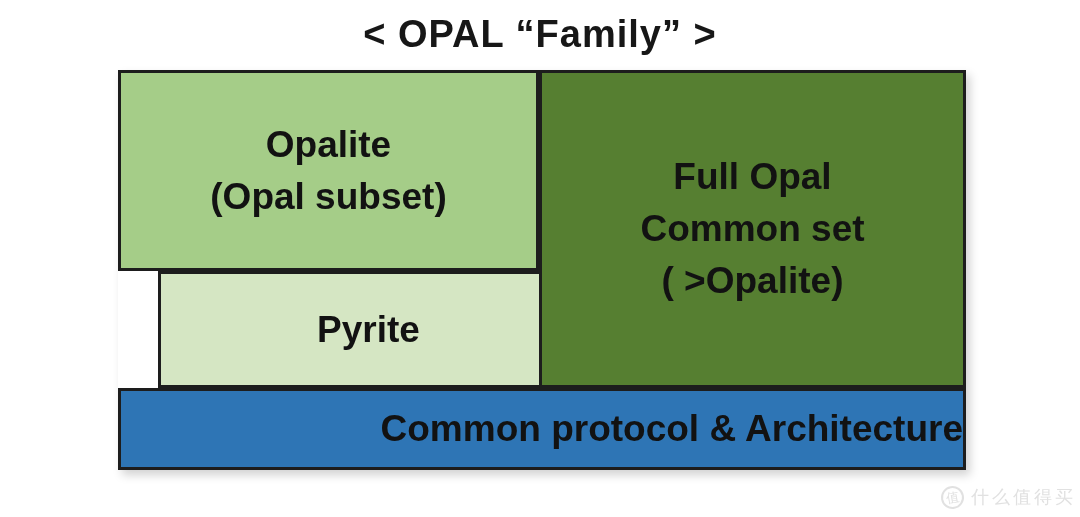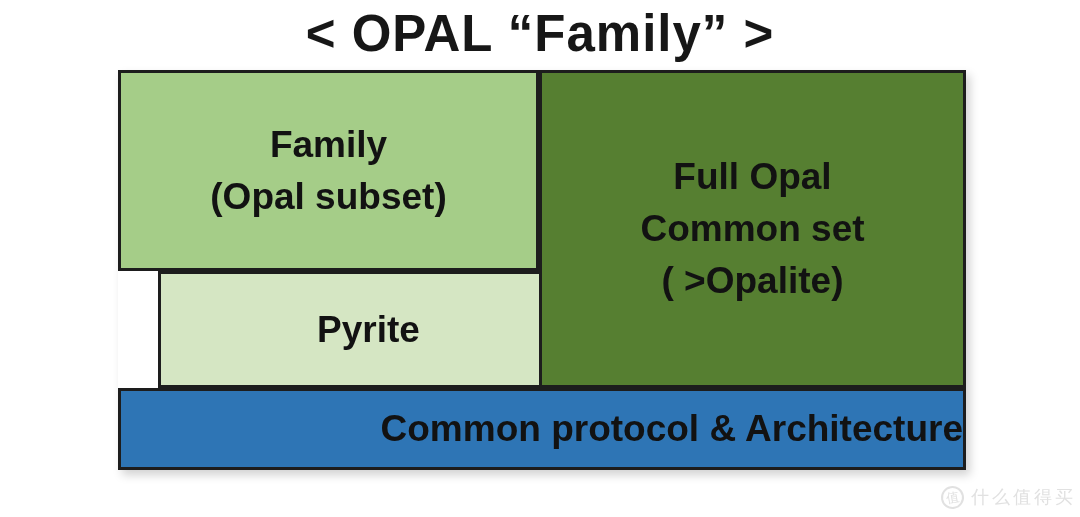--- a/index.html
+++ b/index.html
@@ -16,21 +16,21 @@
     overflow: hidden;
   }
   .title {
     position: absolute;
     top: 8px;
     left: 0;
     width: 100%;
     height: 52px;
     line-height: 52px;
     text-align: center;
-    font-size: 51px;
+    font-size: 38px;
     font-weight: bold;
     color: #171717;
     letter-spacing: 1px;
   }
   .diagram {
     position: absolute;
     left: 118px;
     top: 70px;
     width: 848px;
     height: 400px;
@@ -100,21 +100,21 @@
 </head>
 <body>
 
 <div class="stage">
 
   <div class="title">&lt;  OPAL  “Family”  &gt;</div>
 
   <div class="diagram">
 
     <div class="box box-opalite" style="background-color: rgb(165, 205, 136);">
-      <div>Family</div>
+      <div>Opalite</div>
       <div>(Opal subset)</div>
     </div>
 
     <div class="box box-pyrite" style="background-color: rgb(213, 230, 195); margin-left: 40px;">
       <div>Pyrite</div>
     </div>
 
     <div class="box box-fullopal" style="background-color: rgb(86, 127, 49);">
       <div>Full Opal</div>
       <div>Common set</div>

